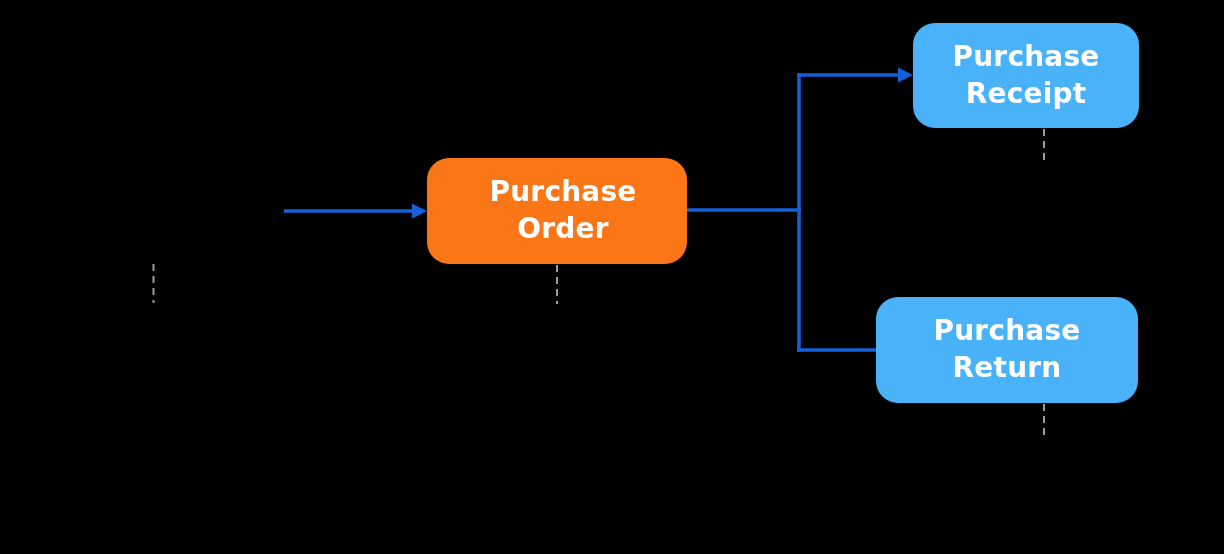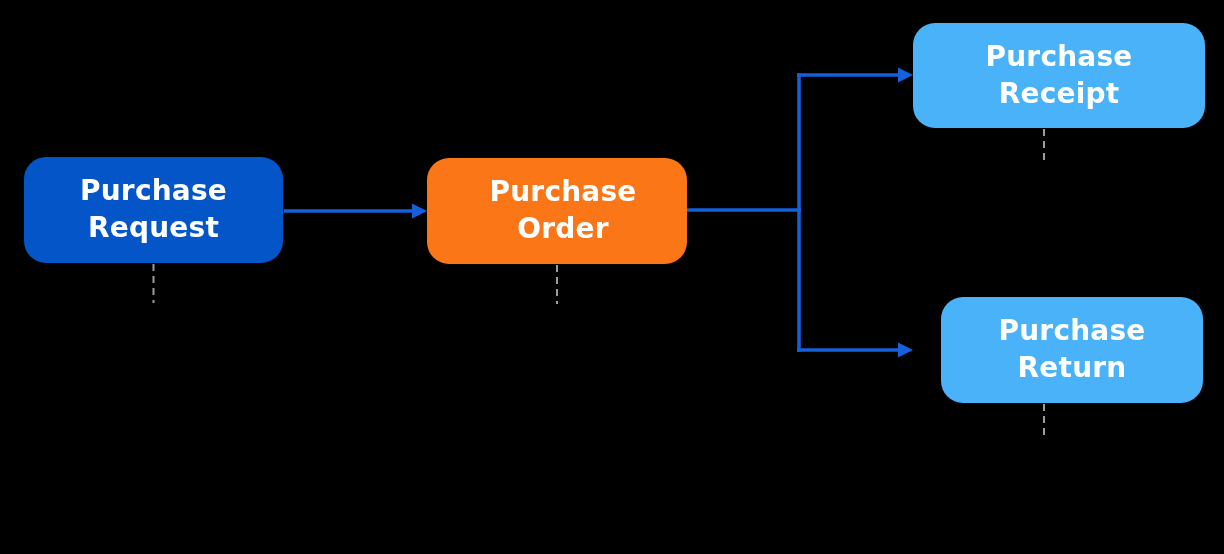--- a/index.html
+++ b/index.html
@@ -34,22 +34,22 @@
     width: 200px;
     text-align: center;
     color: #ffffff;
     font-size: 28px;
     font-weight: 700;
     line-height: 1.32;
     letter-spacing: 0.2px;
   }
   #node-purchase-request { left: 24px;  top: 157px; width: 259px; height: 106px; background: #0455C8; }
   #node-purchase-order   { left: 427px; top: 158px; width: 260px; height: 106px; background: #FA7616; padding-left: 12px; }
-  #node-purchase-receipt { left: 913px; top: 23px;  width: 292px; height: 105px; background: #4AB2F8; }
-  #node-purchase-return  { left: 941px; top: 297px; width: 262px; height: 106px; background: #4AB2F8; }
+  #node-purchase-receipt { left: 913px; top: 23px;  width: 226px; height: 105px; background: #4AB2F8; }
+  #node-purchase-return  { left: 876px; top: 297px; width: 262px; height: 106px; background: #4AB2F8; }
 </style>
 </head>
 <body>
 
 <div id="canvas">
 
   <svg id="edges" viewBox="0 0 1224 554" xmlns="http://www.w3.org/2000/svg">
 
     <line x1="284" y1="211" x2="414" y2="211" stroke="#1561DB" stroke-width="3.5"></line>
     <polygon points="412,203.5 427,211 412,218.5" fill="#1561DB"></polygon>
@@ -62,23 +62,20 @@
 
     <line x1="797" y1="350" x2="900" y2="350" stroke="#1561DB" stroke-width="3.5"></line>
     <polygon points="898,342.5 913,350 898,357.5" fill="#1561DB"></polygon>
 
     <line x1="153.5" y1="264" x2="153.5" y2="303" stroke="#9C9C9C" stroke-width="2" stroke-dasharray="7 5"></line>
     <line x1="557" y1="265" x2="557" y2="304" stroke="#9C9C9C" stroke-width="2" stroke-dasharray="7 5"></line>
     <line x1="1044" y1="129" x2="1044" y2="164" stroke="#9C9C9C" stroke-width="2" stroke-dasharray="7 5"></line>
     <line x1="1044" y1="404" x2="1044" y2="439" stroke="#9C9C9C" stroke-width="2" stroke-dasharray="7 5"></line>
   </svg>
 
-  <div class="node" id="node-purchase-request">
-    <div class="label">Purchase Request</div>
-  </div>
 
   <div class="node" id="node-purchase-order">
     <div class="label">Purchase Order</div>
   </div>
 
   <div class="node" id="node-purchase-receipt">
     <div class="label">Purchase Receipt</div>
   </div>
 
   <div class="node" id="node-purchase-return">

